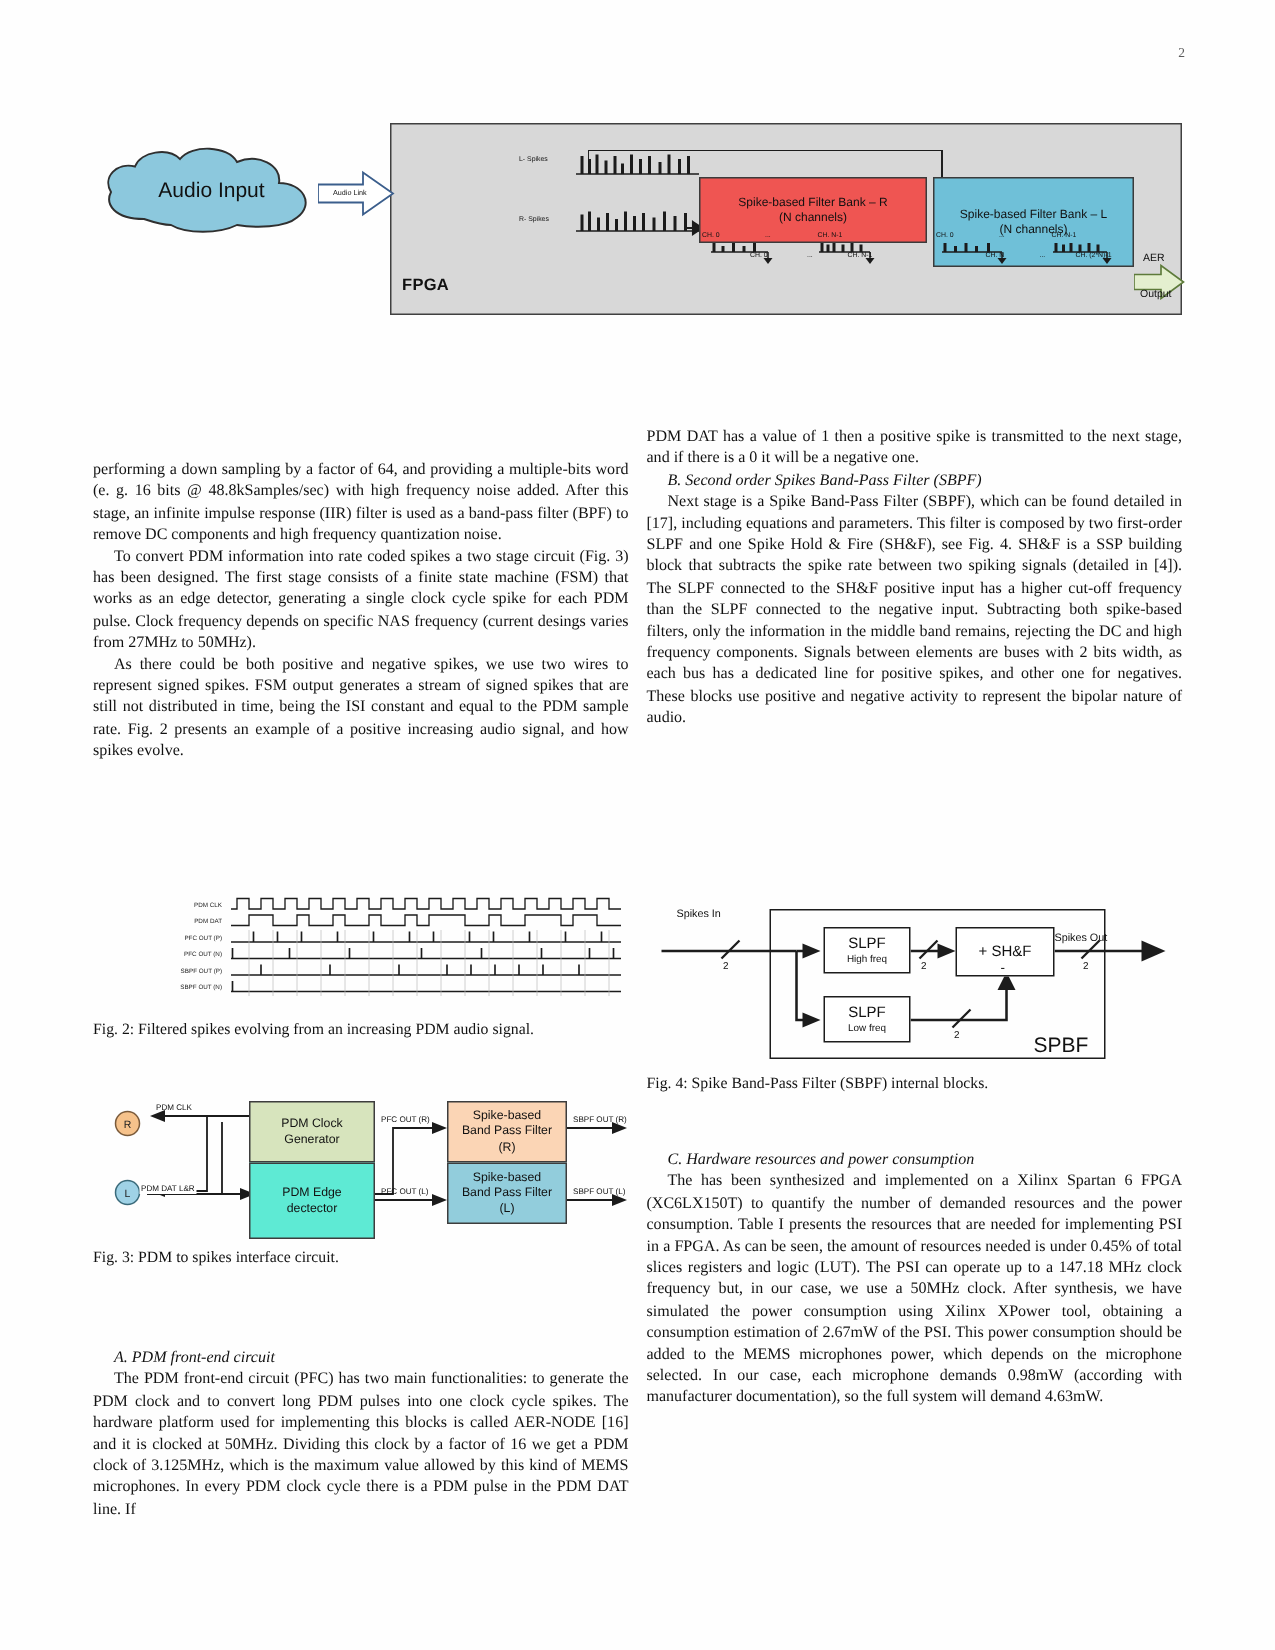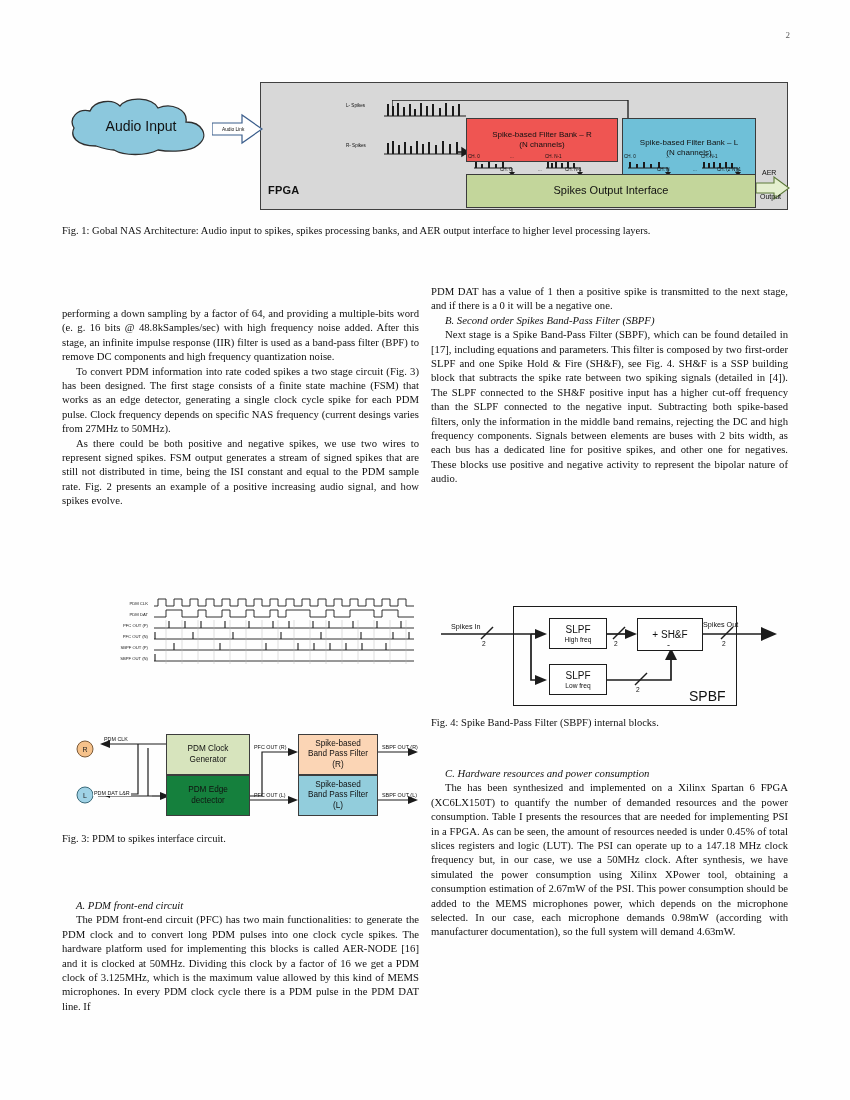--- a/index.html
+++ b/index.html
@@ -168,21 +168,21 @@
     border: 1.3px solid #3d3d3d;
     font-family: "Liberation Sans", sans-serif;
     font-size: 8.2px;
     color: #111;
     display: flex; flex-direction: column;
     align-items: center; justify-content: center;
     line-height: 1.3;
     text-align: center;
   }
   .f3-clk  { left: 90px; top: 4px;  width: 84px; height: 41px; background: #d7e4bd; }
-  .f3-edge { left: 90px; top: 45px; width: 84px; height: 41px; background: #15803d; }
+  .f3-edge { left: 90px; top: 45px; width: 84px; height: 51px; background: #5eead4; }
   .f3-bpfR { left: 222px; top: 4px;  width: 80px; height: 41px; background: #fbd5b5; }
   .f3-bpfL { left: 222px; top: 45px; width: 80px; height: 41px; background: #92cddc; }
   .f3lbl {
     position: absolute;
     font-family: "Liberation Sans", sans-serif;
     font-size: 5.4px;
     color: #111;
     white-space: nowrap;
   }
   .fig3-caption { margin-top: 10px; }
@@ -348,33 +348,29 @@
         </g>
       </svg>
 
       <div class="mini" style="left:438px;top:91px;">CH. 0</div>
       <div class="mini" style="left:476px;top:91px;">...</div>
       <div class="mini" style="left:503px;top:91px;">CH. N-1</div>
       <div class="mini" style="left:595px;top:91px;">CH. N</div>
       <div class="mini" style="left:631px;top:91px;">...</div>
       <div class="mini" style="left:655px;top:91px;">CH. (2*N)-1</div>
 
-      <div class="blk blk-out">
-        <span>Spikes Output Interface</span>
-      </div>
 
       <svg style="position:absolute;left:694px;top:100px;" width="34" height="24" viewBox="0 0 34 24">
         <path d="M0 7 L18 7 L18 1 L33 12 L18 23 L18 17 L0 17 Z" fill="#e4efcf" stroke="#5d7a3a" stroke-width="1.1"></path>
       </svg>
       <div class="aer-lbl">AER</div>
       <div class="out-lbl">Output</div>
     </div>
   </div>
 
-  <div class="caption" id="fig1-caption">Fig. 1: Gobal NAS Architecture: Audio input to spikes, spikes processing banks, and AER output interface to higher level processing layers.</div>
 
   <div class="col col-left">
     <p class="noindent">performing a down sampling by a factor of 64, and providing a multiple-bits word (e. g. 16 bits @ 48.8kSamples/sec) with high frequency noise added. After this stage, an infinite impulse response (IIR) filter is used as a band-pass filter (BPF) to remove DC components and high frequency quantization noise.</p>
     <p>To convert PDM information into rate coded spikes a two stage circuit (Fig. 3) has been designed. The first stage consists of a finite state machine (FSM) that works as an edge detector, generating a single clock cycle spike for each PDM pulse. Clock frequency depends on specific NAS frequency (current desings varies from 27MHz to 50MHz).</p>
     <p>As there could be both positive and negative spikes, we use two wires to represent signed spikes. FSM output generates a stream of signed spikes that are still not distributed in time, being the ISI constant and equal to the PDM sample rate. Fig. 2 presents an example of a positive increasing audio signal, and how spikes evolve.</p>
   </div>
 
   <div id="fig2-block">
     <div class="fig2-canvas">
       <svg width="357" height="76" viewBox="0 0 357 76">
@@ -463,20 +459,21 @@
           <line x1="284" y1="47" x2="284" y2="54"></line>
             <line x1="300" y1="47" x2="300" y2="54"></line>
           <line x1="324" y1="47" x2="324" y2="54"></line>
         </g>
 
         <g stroke="#1b1b1b" stroke-width="1.1">
           <line x1="93" y1="58" x2="93" y2="65"></line>
         </g>
       </svg>
     </div>
+    <div class="caption fig2-caption">Fig. 2: Filtered spikes evolving from an increasing PDM audio signal.</div>
   </div>
 
   <div id="fig3-block">
     <div class="fig3-canvas">
 
       <svg style="position:absolute;left:0px;top:10px;" width="18" height="18">
         <circle cx="9" cy="9" r="8" fill="#f6c28b" stroke="#7a5a3a" stroke-width="1"></circle>
         <text x="9" y="12" font-family="Liberation Sans, sans-serif" font-size="7" fill="#222" text-anchor="middle">R</text>
       </svg>
       <svg style="position:absolute;left:0px;top:56px;" width="18" height="18">
@@ -590,21 +587,21 @@
           <line x1="290" y1="37" x2="302" y2="25"></line>
         </g>
         <g font-family="Liberation Sans, sans-serif" font-size="6.6" fill="#111">
           <text x="51" y="44">2</text>
           <text x="183" y="44">2</text>
           <text x="205" y="90">2</text>
           <text x="291" y="44">2</text>
         </g>
       </svg>
 
-      <div class="f4lbl" style="left:20px;top:20px;">Spikes In</div>
+      <div class="f4lbl" style="left:20px;top:2px;">Spikes In</div>
       <div class="f4lbl" style="left:272px;top:18px;">Spikes Out</div>
 
       <div class="f4blk f4-slpf-hi">
         <span class="f4-big">SLPF</span>
         <span class="f4-sm">High freq</span>
       </div>
       <div class="f4blk f4-slpf-lo">
         <span class="f4-big">SLPF</span>
         <span class="f4-sm">Low freq</span>
       </div>

